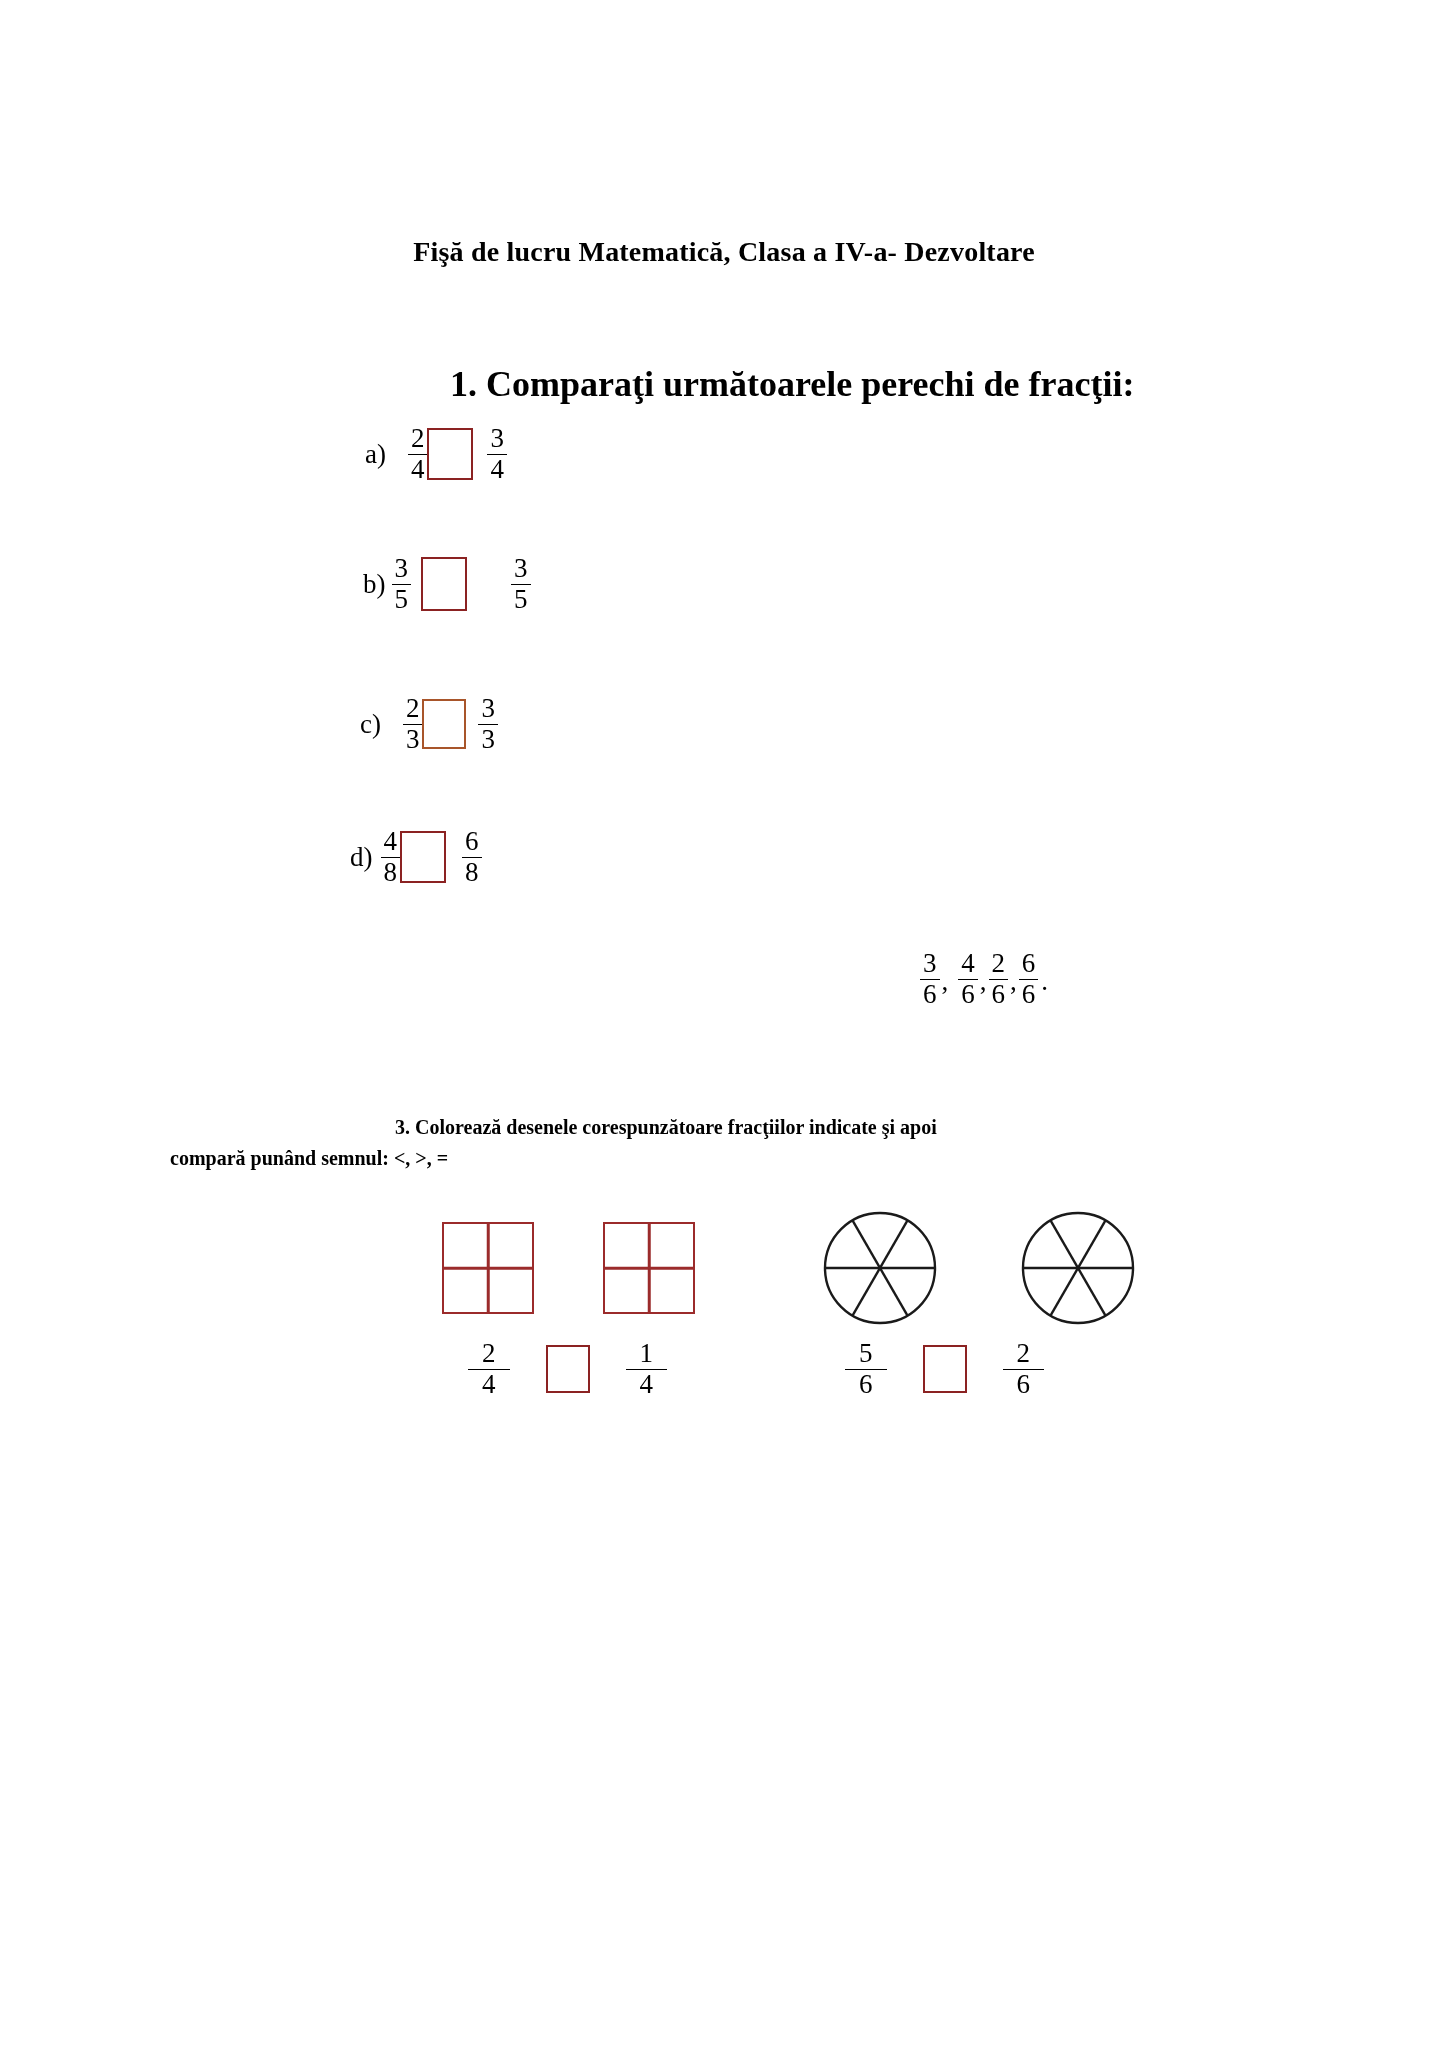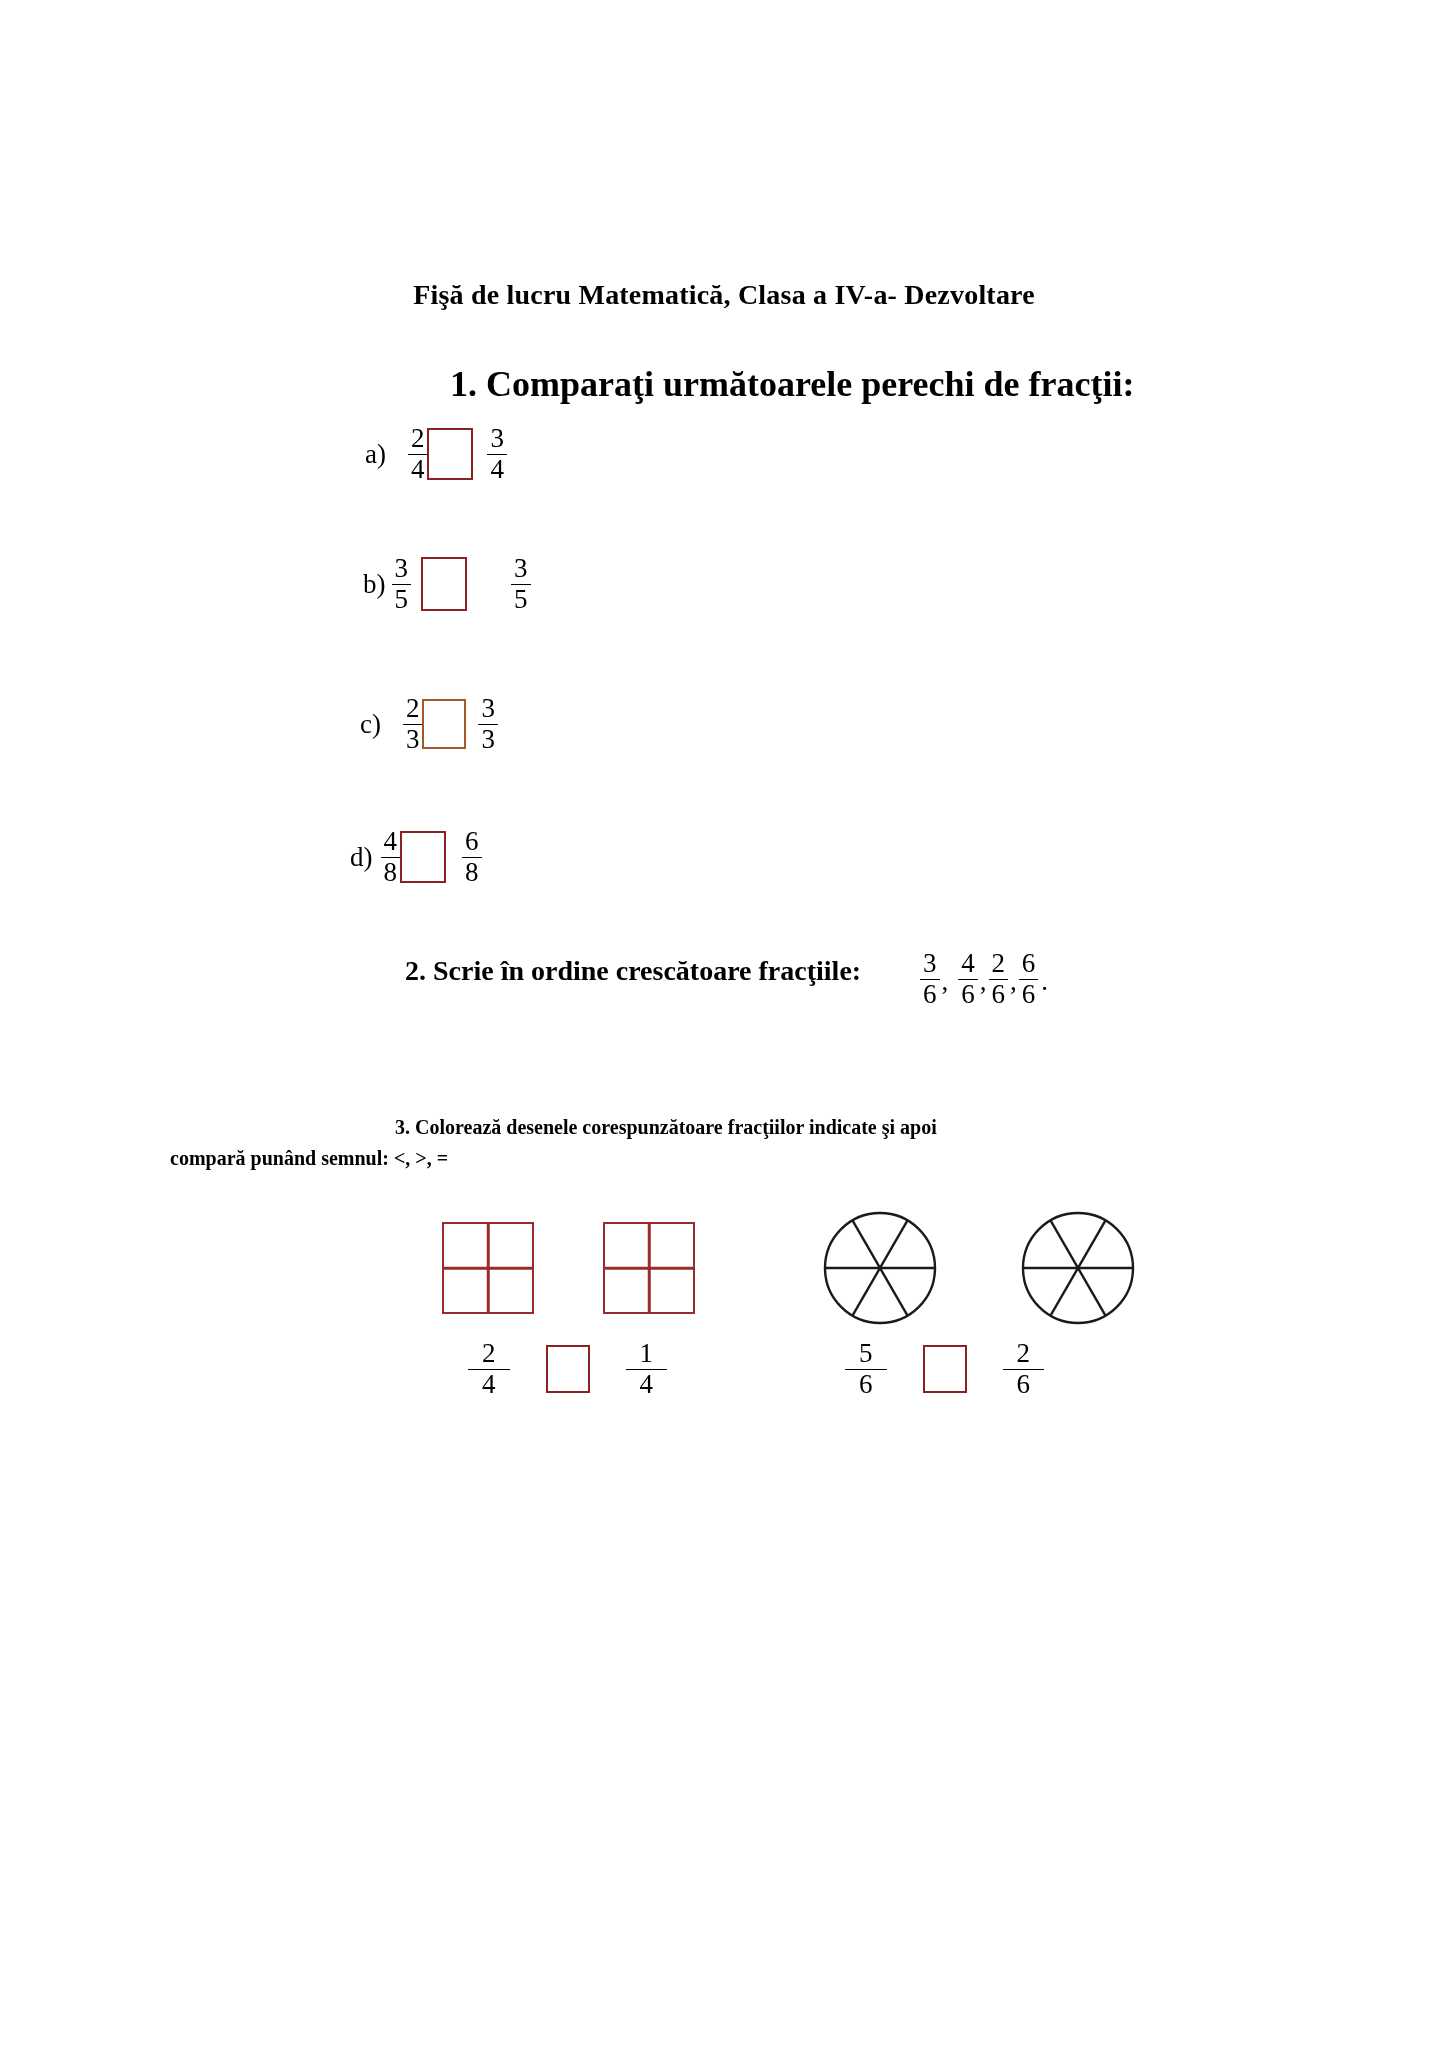--- a/index.html
+++ b/index.html
@@ -24,21 +24,20 @@
 
   
   .title-main {
     position: absolute;
     left: 0; top: 236px;
     width: 1448px;
     text-align: center;
     font-size: 28px;
     font-weight: bold;
     letter-spacing: 0.2px;
-    margin-top: 43px;
   }
   .title-sub {
     position: absolute;
     left: 0; top: 300px;
     width: 1448px;
     text-align: center;
     font-size: 28px;
     font-weight: bold;
   }
   .ex1-heading {
@@ -236,21 +235,20 @@
       <span class="den">8</span>
     </span>
     <span class="answer-box box-d" style="border-color: rgb(139, 34, 34);"></span>
     <span style="width:16px"></span>
     <span class="frac">
       <span class="num">6</span>
       <span class="den">8</span>
     </span>
   </div>
 
-  <div class="ex2-heading">2. Scrie în ordine crescătoare fracţiile:</div>
   <div class="ex2-list">
     <span class="frac">
       <span class="num">3</span>
       <span class="den">6</span>
     </span>
     <span class="sep">,</span>
     <span style="width:8px"></span>
     <span class="frac">
       <span class="num">4</span>
       <span class="den">6</span>

